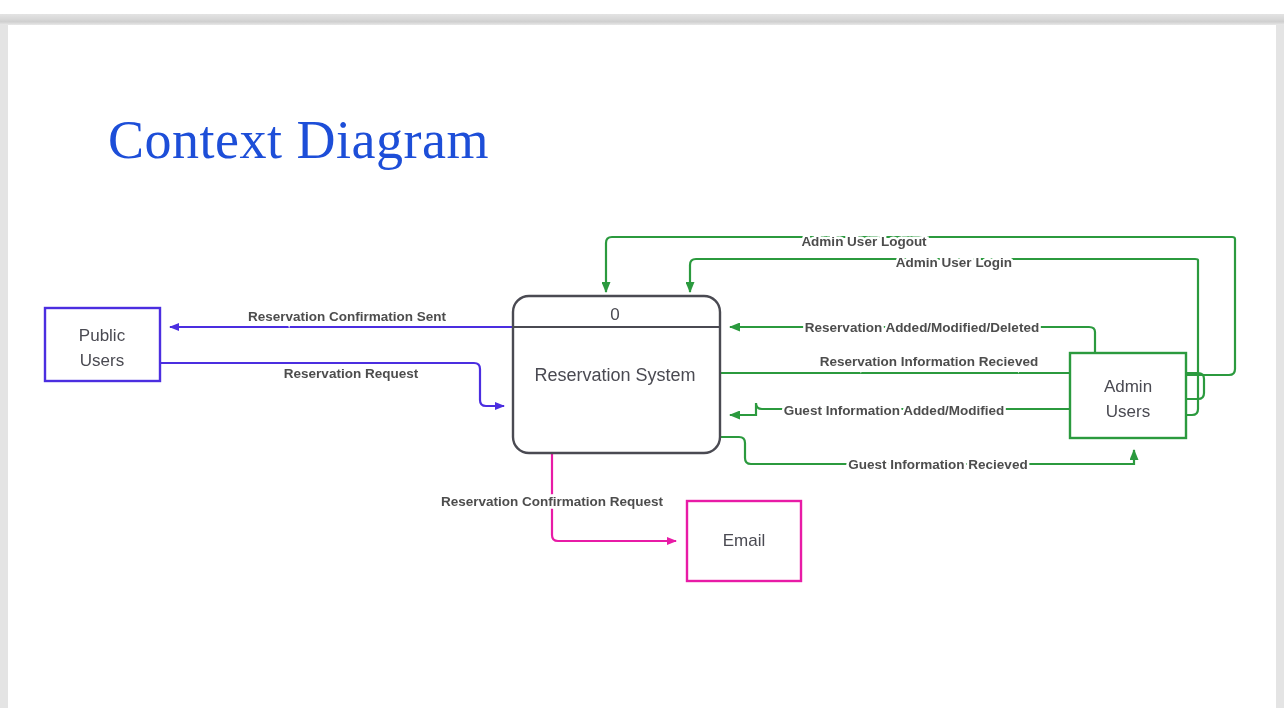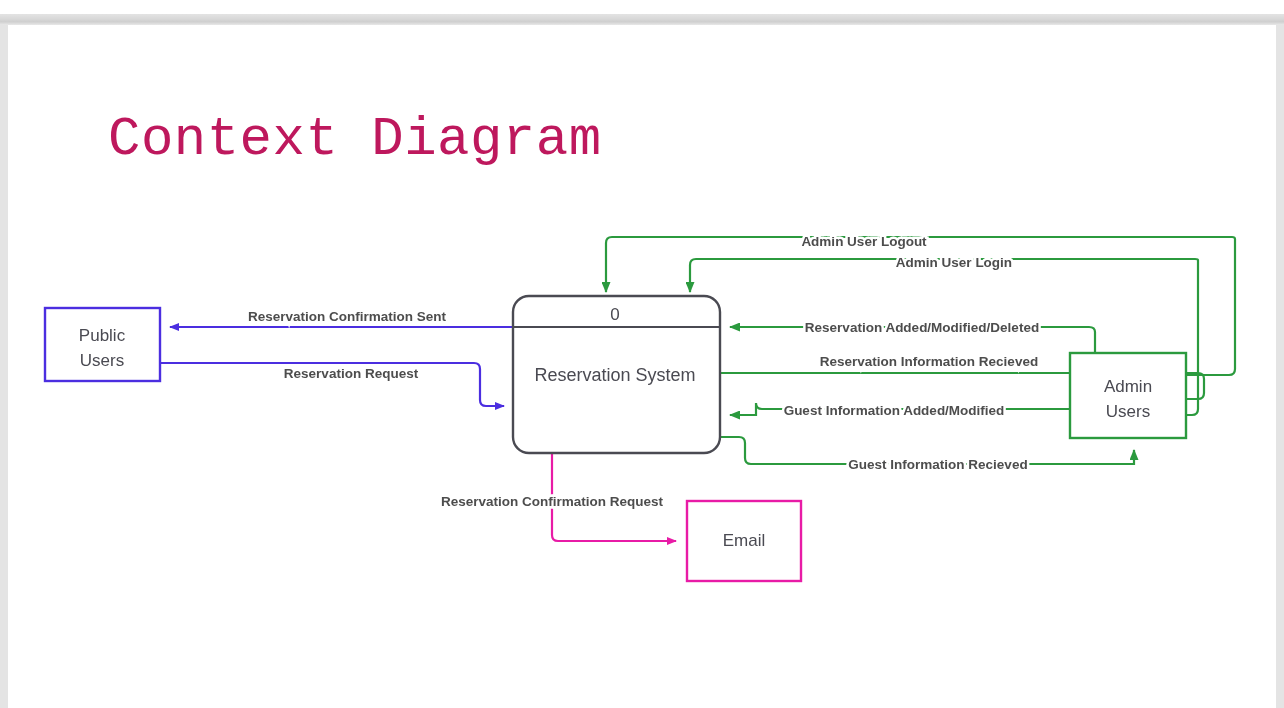--- a/index.html
+++ b/index.html
@@ -41,24 +41,24 @@
   }
   .canvas-inner {
     position: absolute;
     left: 0; top: 0;
     width: 1284px; height: 683px;
   }
   .slide-title {
     position: absolute;
     left: 100px;
     top: 88px;
-    font-family: Liberation Mono, monospace;
+    font-family: Liberation Serif, serif;
     font-size: 54px;
     line-height: 1;
-    color: #be185d;
+    color: #1d4ed8;
     letter-spacing: 0.5px;
     white-space: nowrap;
     text-align: right;
   }
   svg.diagram {
     position: absolute;
     left: 0; top: 0;
     width: 1284px;
     height: 708px;
   }

